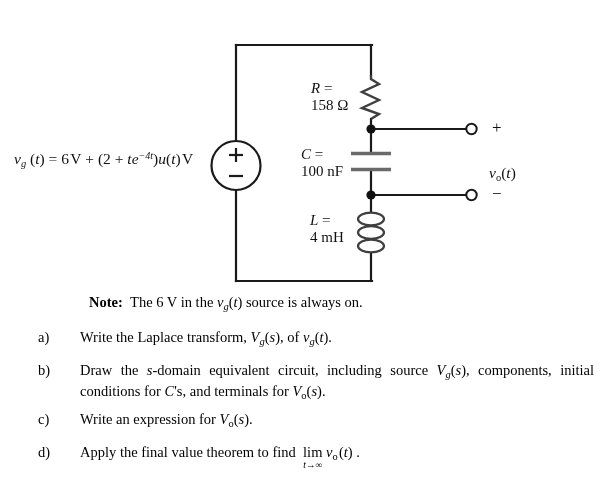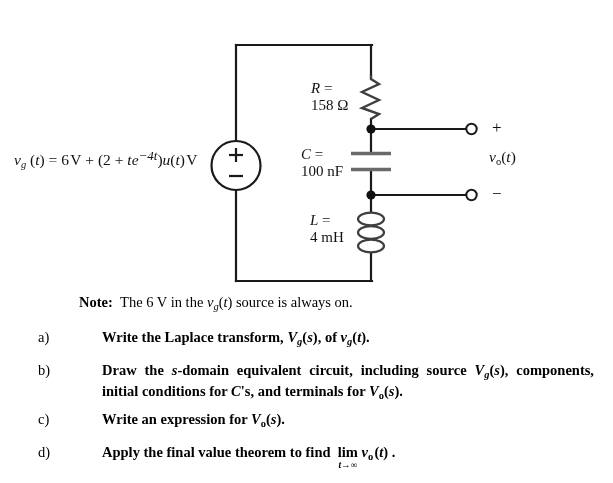--- a/index.html
+++ b/index.html
@@ -34,21 +34,21 @@
   .ckt-label {
     position: absolute;
     font-family: "Liberation Serif", serif;
     font-size: 15px;
     line-height: 17px;
     white-space: nowrap;
     color: #111;
   }
   .ital { font-style: italic; }
   .sub  { font-size: 10.5px; vertical-align: -3px; }
-  .sup  { font-size: 13px; vertical-align: 5px; }
+  .sup  { font-size: 10px; vertical-align: 5px; }
 
   #src-equation {
     left: 14px;
     top: 147px;
     font-size: 15.5px;
   }
   #label-R {
     left: 311px;
     top: 80px;
     text-align: left;
@@ -66,34 +66,34 @@
     top: 119px;
     font-size: 17px;
   }
   #label-minus {
     left: 492px;
     top: 185px;
     font-size: 17px;
   }
   #label-vo {
     left: 489px;
-    top: 148px;
+    top: 164px;
     font-size: 15.5px;
   }
 
   
   #question-block {
     position: absolute;
     left: 0;
     top: 294px;
     width: 613px;
   }
   #note-line {
     position: absolute;
-    left: 79px;
+    left: 89px;
     top: 0px;
     font-size: 14.5px;
     white-space: nowrap;
   }
   #note-line .note-bold { font-weight: bold; }
 
   .q-item {
     position: absolute;
     left: 38px;
     width: 556px;
@@ -101,24 +101,23 @@
     line-height: 17px;
   }
   .q-marker {
     position: absolute;
     left: 0;
     top: 0;
     width: 30px;
   }
   .q-text {
     display: block;
-    margin-left: 64px;
+    margin-left: 42px;
     text-align: justify;
     text-justify: inter-word;
-    font-weight: bold;
   }
   .q-text.nojust { text-align: left; }
 
   #q-a { top: 35px; }
   #q-b { top: 68px; }
   #q-c { top: 117px; }
   #q-d { top: 150px; }
 
   
   .limit-wrap {

